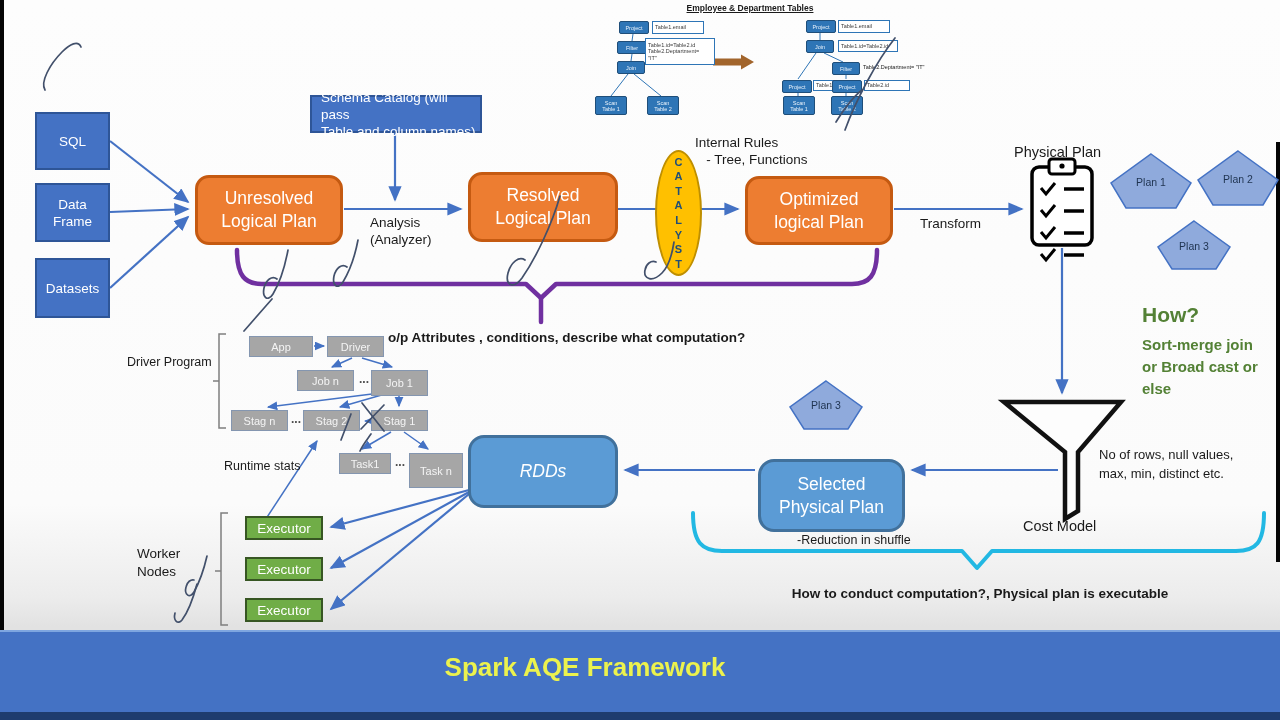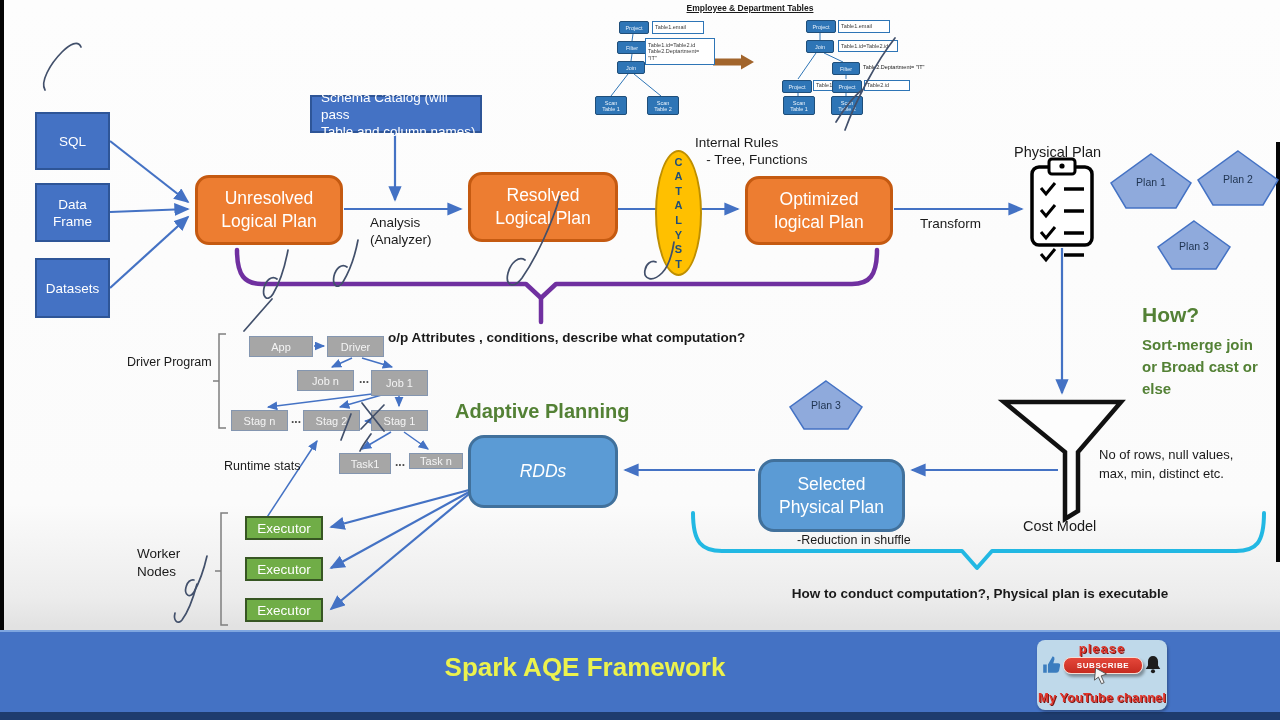--- a/index.html
+++ b/index.html
@@ -199,21 +199,20 @@
 logical Plan</div>
   <div class="abs lbl z2" style="left:920px;top:216px;width:90px;font-size:13.5px;">Transform</div>
   <div class="abs lbl z2" style="left:1014px;top:144px;width:110px;font-size:14.5px;">Physical Plan</div>
 
   <div class="abs ctr z2" style="left:1121px;top:176px;width:60px;font-size:10.5px;color:#1f3350;">Plan 1</div>
   <div class="abs ctr z2" style="left:1208px;top:173px;width:60px;font-size:10.5px;color:#1f3350;">Plan 2</div>
   <div class="abs ctr z2" style="left:1164px;top:240px;width:60px;font-size:10.5px;color:#1f3350;">Plan 3</div>
   <div class="abs ctr z2" style="left:796px;top:399px;width:60px;font-size:10.5px;color:#1f3350;">Plan 3</div>
 
   <div class="abs lbl z2" style="left:388px;top:330px;width:420px;font-size:13.5px;font-weight:bold;">o/p Attributes , conditions, describe what computation?</div>
-  <div class="abs gtext z2" style="left:455px;top:400px;font-size:20px;">Adaptive Planning</div>
   <div class="abs gtext z2" style="left:1142px;top:303px;font-size:21px;">How?</div>
   <div class="abs gtext pre z2" style="left:1142px;top:334px;font-size:15px;line-height:22px;">Sort-merge join
 or Broad cast or
 else</div>
   <div class="abs lbl pre z2" style="left:1099px;top:445px;width:180px;font-size:13px;line-height:19px;">No of rows, null values,
 max, min, distinct etc.</div>
   <div class="abs lbl z2" style="left:1023px;top:518px;font-size:14.5px;">Cost Model</div>
   <div class="abs lbl z2" style="left:780px;top:517px;font-size:12.5px;font-weight:bold;">Advantages:</div>
   <div class="abs lbl z2" style="left:797px;top:533px;font-size:12.5px;">-Reduction in shuffle</div>
   <div class="abs ctr z2" style="left:700px;top:586px;width:560px;font-size:13.5px;font-weight:bold;color:#1a1a1a;">How to conduct computation?, Physical plan is executable</div>
@@ -226,21 +225,21 @@
   <div class="abs graybox ctr z2" style="left:327px;top:336px;width:57px;height:21px;">Driver</div>
   <div class="abs graybox ctr z2" style="left:297px;top:370px;width:57px;height:21px;">Job n</div>
   <div class="abs dots z2" style="left:359px;top:372px;">...</div>
   <div class="abs graybox ctr z2" style="left:371px;top:370px;width:57px;height:26px;">Job 1</div>
   <div class="abs graybox ctr z2" style="left:231px;top:410px;width:57px;height:21px;">Stag n</div>
   <div class="abs dots z2" style="left:291px;top:412px;">...</div>
   <div class="abs graybox ctr z2" style="left:303px;top:410px;width:57px;height:21px;">Stag 2</div>
   <div class="abs graybox ctr z2" style="left:371px;top:410px;width:57px;height:21px;">Stag 1</div>
   <div class="abs graybox ctr z2" style="left:339px;top:453px;width:52px;height:21px;">Task1</div>
   <div class="abs dots z2" style="left:395px;top:455px;">...</div>
-  <div class="abs graybox ctr z2" style="left:409px;top:453px;width:54px;height:16px;">Task n</div>
+  <div class="abs graybox ctr z2" style="left:409px;top:453px;width:54px;height:35px;">Task n</div>
 
   <div class="abs skybox ctr z2" style="left:468px;top:435px;width:150px;height:73px;font-style:italic;">RDDs</div>
   <div class="abs skybox ctr pre z2" style="left:758px;top:435px;width:147px;height:73px;margin-top:24px;">Selected
 Physical Plan</div>
 
   <div class="abs execbox ctr z2" style="left:245px;top:516px;width:78px;height:24px;">Executor</div>
   <div class="abs execbox ctr z2" style="left:245px;top:557px;width:78px;height:24px;">Executor</div>
   <div class="abs execbox ctr z2" style="left:245px;top:598px;width:78px;height:24px;">Executor</div>
 
   <svg id="ink" class="layer" width="1280" height="630" viewBox="0 0 1280 630">
@@ -262,29 +261,14 @@
 
   <div class="abs edge" style="left:0;top:0;width:4px;height:630px;"></div>
   <div class="abs edge" style="left:1276px;top:142px;width:4px;height:420px;"></div>
 
   <div id="footer-bar"></div>
   <div id="footer-dark"></div>
 
 
   <div class="abs ctr" style="left:350px;top:646px;width:470px;height:42px;font-size:26px;font-weight:600;color:#ECF24D;z-index:5;">Spark AQE Framework</div>
 
-  <div id="subscribe">
-    <div class="abs red3d ctr" style="left:0;top:1px;width:130px;font-size:13px;letter-spacing:1px;">please</div>
-    <svg class="abs" style="left:5px;top:15px;" width="19" height="19" viewBox="0 0 16 16">
-      <path d="M1,8 h3 v7 H1 z M5,15 h7 q2,0 2.4,-2 l0.8,-4 q0.3,-2 -1.7,-2 H9.5 l1,-3.5 q0.4,-2 -1.5,-2.5 L5,8 z" fill="#3b7dbf"></path>
-    </svg>
-    <div id="sub-btn">SUBSCRIBE</div>
-    <svg class="abs" style="left:108px;top:15px;" width="16" height="19" viewBox="0 0 14 17">
-      <path d="M7,1 a4.5,4.5 0 0 1 4.5,4.5 v4 l2,3 H0.5 l2,-3 v-4 A4.5,4.5 0 0 1 7,1 z" fill="#1d1d1d"></path>
-      <circle cx="7" cy="14.6" r="1.8" fill="#1d1d1d"></circle>
-    </svg>
-    <svg class="abs" style="left:56px;top:28px;" width="15" height="17" viewBox="0 0 12 14">
-      <path d="M2,0 L11,5 L6.5,6.5 L9,12 L6.8,13 L4.3,7.5 L1,10 Z" fill="#f4f4f4" stroke="#555" stroke-width="0.8"></path>
-    </svg>
-    <div class="abs red3d ctr" style="left:0;top:50px;width:130px;font-size:13px;">My YouTube channel</div>
-  </div>
 
 </div>
 
 </body></html>

